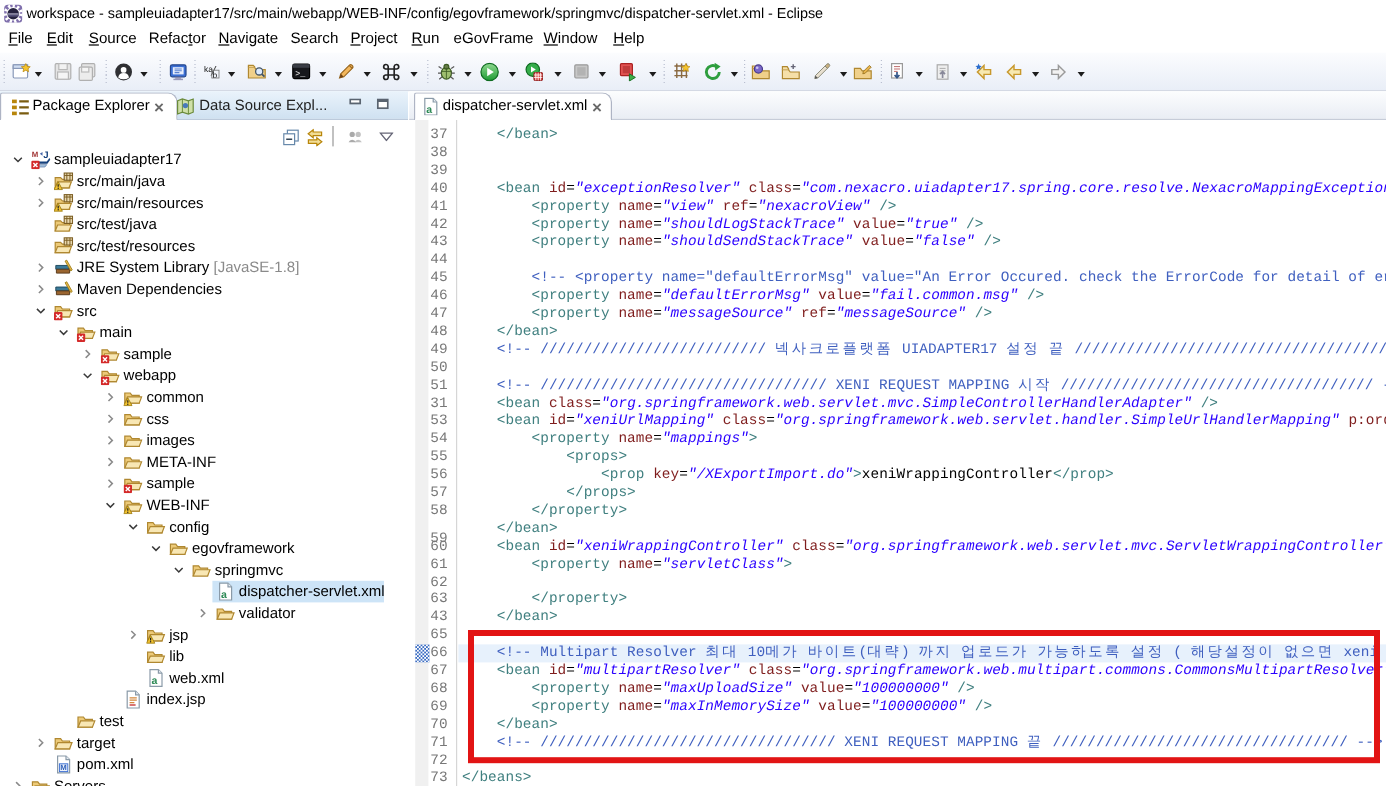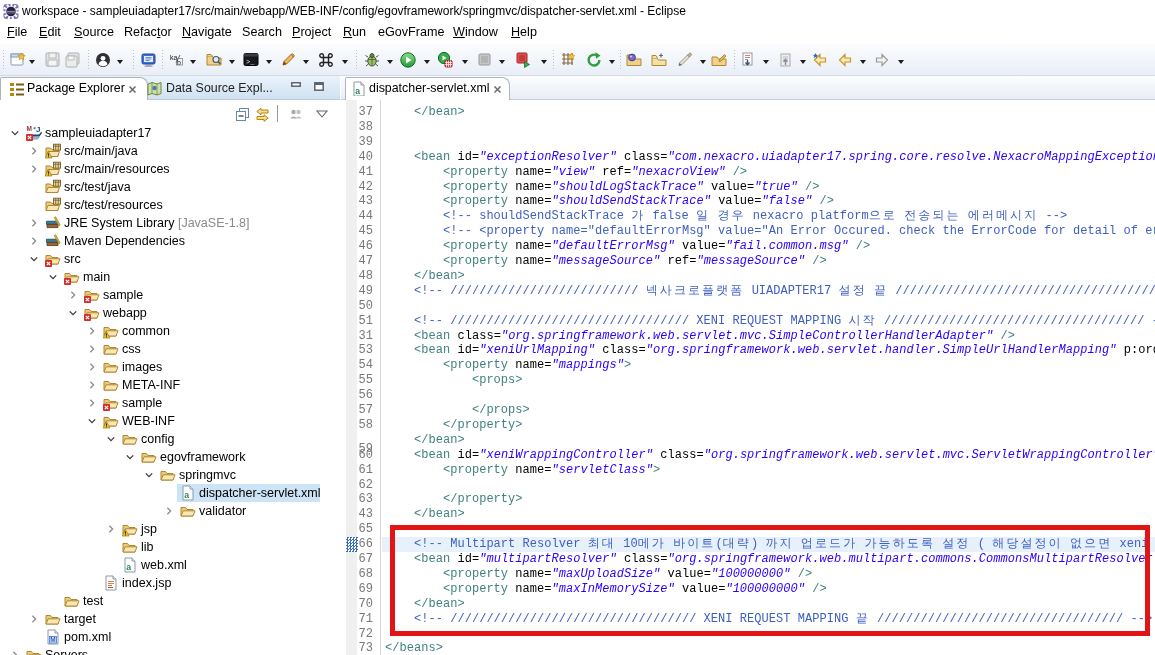--- a/index.html
+++ b/index.html
@@ -20,21 +20,21 @@
 .tico{position:absolute;top:1px}
 .tlabel{position:absolute;top:2px}
 .chev{position:absolute;top:5px;width:8px;height:8px}
 #gutterband{left:346px;top:100px;width:11px;height:555px;background:#f0f0f0}
 #gutsep{left:380px;top:100px;width:1px;height:555px;background:#d6d6d6}
 #lnums{left:341px;top:100px;width:32px;height:555px}
 .ln{position:absolute;width:32px;text-align:right;font:12px/14.9px "Liberation Mono",monospace;color:#787878;letter-spacing:0.04px}
 #code{left:385px;top:105px;width:770px;height:552px;overflow:hidden}
 .cl{position:absolute;left:0;font:12px/14.9px "Liberation Mono",monospace;white-space:pre;letter-spacing:0.04px}
 .kr{letter-spacing:2.1px}
-.t{color:#3f7f7f}.a{color:#000000}.v{color:#2a00ff;font-style:italic}.c{color:#3f5fbf}.k{color:#000}
+.t{color:#3f7f7f}.a{color:#7f1d1d}.v{color:#2a00ff;font-style:italic}.c{color:#3f5fbf}.k{color:#000}
 #curline{left:382px;top:537px;width:773px;height:15px;background:#e7f1fc}
 #marker66{left:346px;top:537px;width:12px;height:15px;background:repeating-conic-gradient(#3a6cc2 0% 25%,#ffffff 0% 50%);background-size:3px 3px}
 #redbox{left:390px;top:525px;width:760px;height:111px;border:5px solid #e21414}
 .selrow{position:absolute;background:#cde4f7}
 </style></head><body>
 <div class="abs" id="titlebar"></div>
 <svg class="abs" style="left:3px;top:3px" width="16" height="16" viewBox="0 0 16 16">
     <rect x="0.5" y="1" width="15" height="15" rx="3" fill="#8070ad"></rect>
     <circle cx="8" cy="8.5" r="6.6" fill="none" stroke="#fff" stroke-width="2.8" stroke-dasharray="1.9 1.9"></circle>
     <circle cx="8" cy="8.5" r="5.6" fill="#fff"></circle>
@@ -638,32 +638,32 @@
 <div class="ln" style="top:526.5px">72</div>
 <div class="ln" style="top:541.4px">73</div>
 </div>
 <div class="abs" id="code">
 <div class="cl" style="top:0.0px"><span class="t">    &lt;/bean&gt;</span></div>
 <div class="cl" style="top:14.9px"></div>
 <div class="cl" style="top:44.7px"><span class="t">    &lt;bean </span><span class="a">id</span><span class="k">=</span><span class="v">"exceptionResolver"</span><span class="k"> </span><span class="a">class</span><span class="k">=</span><span class="v">"com.nexacro.uiadapter17.spring.core.resolve.NexacroMappingExceptionResolver"</span></div>
 <div class="cl" style="top:59.6px"><span class="t">        &lt;property </span><span class="a">name</span><span class="k">=</span><span class="v">"view"</span><span class="k"> </span><span class="a">ref</span><span class="k">=</span><span class="v">"nexacroView"</span><span class="t"> /&gt;</span></div>
 <div class="cl" style="top:74.5px"><span class="t">        &lt;property </span><span class="a">name</span><span class="k">=</span><span class="v">"shouldLogStackTrace"</span><span class="k"> </span><span class="a">value</span><span class="k">=</span><span class="v">"true"</span><span class="t"> /&gt;</span></div>
 <div class="cl" style="top:89.4px"><span class="t">        &lt;property </span><span class="a">name</span><span class="k">=</span><span class="v">"shouldSendStackTrace"</span><span class="k"> </span><span class="a">value</span><span class="k">=</span><span class="v">"false"</span><span class="t"> /&gt;</span></div>
-<div class="cl" style="top:104.3px"><span class="c">        &lt;!-- shouldSendStackTrace <span class="kr">가</span> false <span class="kr">일</span> <span class="kr">경우</span> nexacro platform<span class="kr">으로</span> <span class="kr">전송되는</span> <span class="kr">에러메시지</span> --&gt;</span></div>
 <div class="cl" style="top:119.2px"><span class="c">        &lt;!-- &lt;property name="defaultErrorMsg" value="An Error Occured. check the ErrorCode for detail of error" /&gt; --&gt;</span></div>
 <div class="cl" style="top:134.1px"><span class="t">        &lt;property </span><span class="a">name</span><span class="k">=</span><span class="v">"defaultErrorMsg"</span><span class="k"> </span><span class="a">value</span><span class="k">=</span><span class="v">"fail.common.msg"</span><span class="t"> /&gt;</span></div>
 <div class="cl" style="top:149.0px"><span class="t">        &lt;property </span><span class="a">name</span><span class="k">=</span><span class="v">"messageSource"</span><span class="k"> </span><span class="a">ref</span><span class="k">=</span><span class="v">"messageSource"</span><span class="t"> /&gt;</span></div>
 <div class="cl" style="top:163.9px"><span class="t">    &lt;/bean&gt;</span></div>
 <div class="cl" style="top:178.8px"><span class="c">    &lt;!-- ////////////////////////// <span class="kr">넥사크로플랫폼</span> UIADAPTER17 <span class="kr">설정</span> <span class="kr">끝</span> ///////////////////////////////////////////// --&gt;</span></div>
 <div class="cl" style="top:193.7px"></div>
 <div class="cl" style="top:208.6px"><span class="c">    &lt;!-- ///////////////////////////////// XENI REQUEST MAPPING <span class="kr">시작</span> //////////////////////////////////// --&gt;</span></div>
 <div class="cl" style="top:223.5px"><span class="t">    &lt;bean </span><span class="a">class</span><span class="k">=</span><span class="v">"org.springframework.web.servlet.mvc.SimpleControllerHandlerAdapter"</span><span class="t"> /&gt;</span></div>
 <div class="cl" style="top:238.4px"><span class="t">    &lt;bean </span><span class="a">id</span><span class="k">=</span><span class="v">"xeniUrlMapping"</span><span class="k"> </span><span class="a">class</span><span class="k">=</span><span class="v">"org.springframework.web.servlet.handler.SimpleUrlHandlerMapping"</span><span class="k"> </span><span class="a">p:order</span></div>
 <div class="cl" style="top:253.3px"><span class="t">        &lt;property </span><span class="a">name</span><span class="k">=</span><span class="v">"mappings"</span><span class="t">&gt;</span></div>
 <div class="cl" style="top:268.2px"><span class="t">            &lt;props&gt;</span></div>
+<div class="cl" style="top:283.1px"><span class="t">                &lt;prop </span><span class="a">key</span><span class="k">=</span><span class="v">"/XExportImport.do"</span><span class="t">&gt;</span><span class="k">xeniWrappingController</span><span class="t">&lt;/prop&gt;</span></div>
 <div class="cl" style="top:298.0px"><span class="t">            &lt;/props&gt;</span></div>
 <div class="cl" style="top:312.9px"><span class="t">        &lt;/property&gt;</span></div>
 <div class="cl" style="top:327.8px"><span class="t">    &lt;/bean&gt;</span></div>
 <div class="cl" style="top:342.7px"><span class="t">    &lt;bean </span><span class="a">id</span><span class="k">=</span><span class="v">"xeniWrappingController"</span><span class="k"> </span><span class="a">class</span><span class="k">=</span><span class="v">"org.springframework.web.servlet.mvc.ServletWrappingController"</span></div>
 <div class="cl" style="top:357.6px"><span class="t">        &lt;property </span><span class="a">name</span><span class="k">=</span><span class="v">"servletClass"</span><span class="t">&gt;</span></div>
 <div class="cl" style="top:387.4px"><span class="t">        &lt;/property&gt;</span></div>
 <div class="cl" style="top:402.3px"><span class="t">    &lt;/bean&gt;</span></div>
 <div class="cl" style="top:417.2px"></div>
 <div class="cl" style="top:432.1px"><span class="c">    &lt;!-- Multipart Resolver <span class="kr">최대</span> 10<span class="kr">메가</span> <span class="kr">바이트</span>(<span class="kr">대략</span>) <span class="kr">까지</span> <span class="kr">업로드가</span> <span class="kr">가능하도록</span> <span class="kr">설정</span> ( <span class="kr">해당설정이</span> <span class="kr">없으면</span> xeni Import  ) --&gt;</span></div>
 <div class="cl" style="top:447.0px"><span class="t">    &lt;bean </span><span class="a">id</span><span class="k">=</span><span class="v">"multipartResolver"</span><span class="k"> </span><span class="a">class</span><span class="k">=</span><span class="v">"org.springframework.web.multipart.commons.CommonsMultipartResolver"</span></div>

